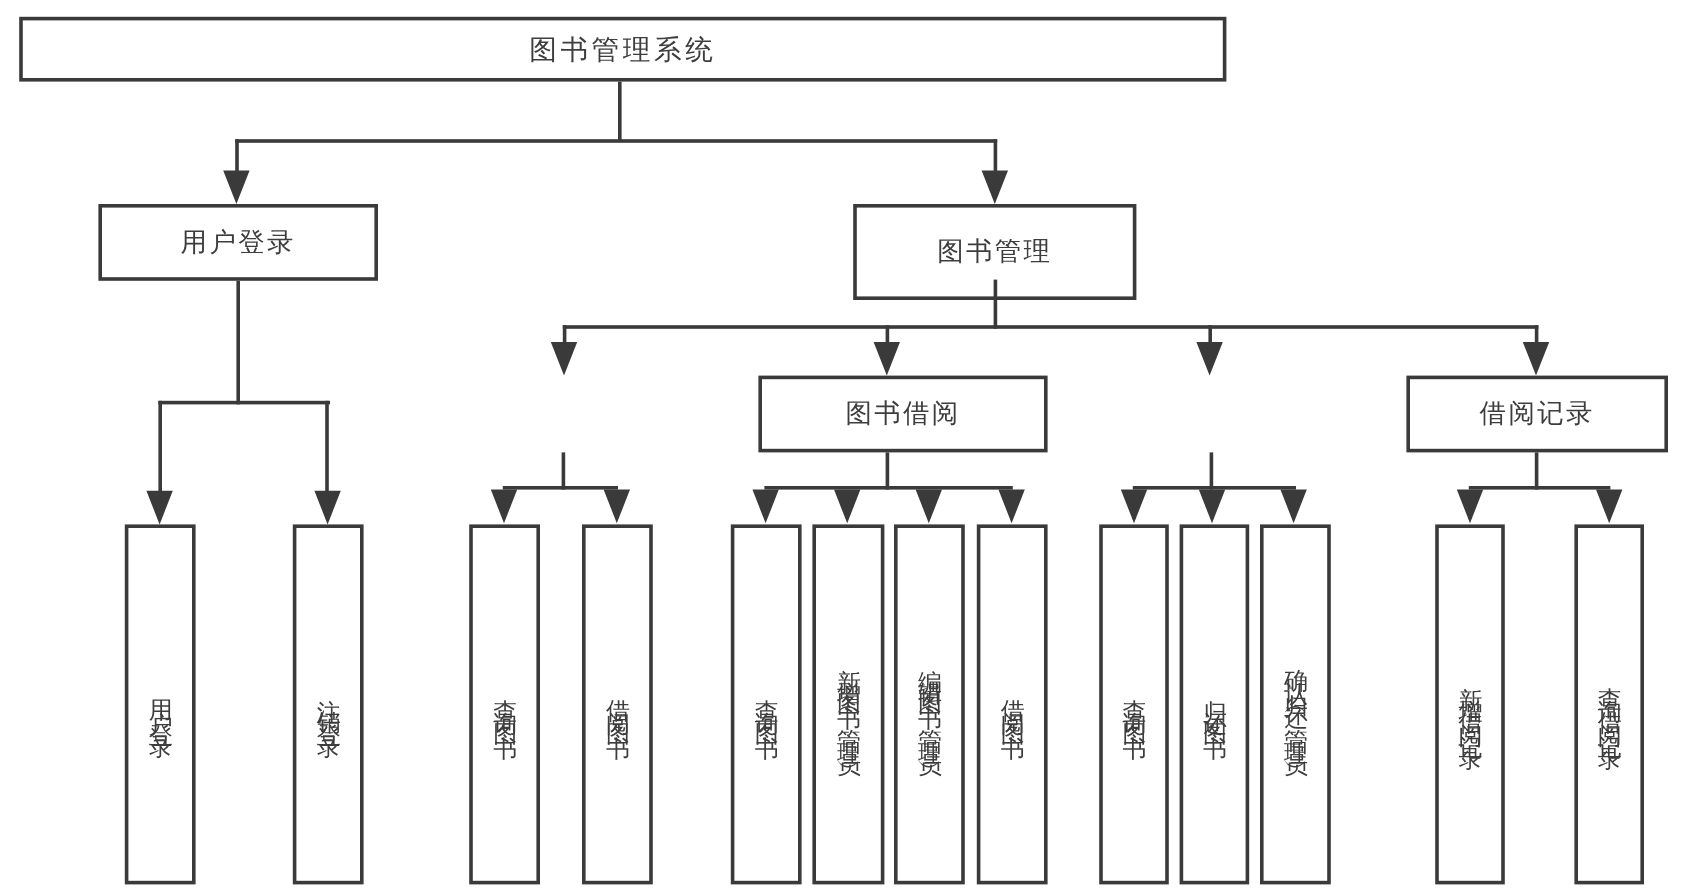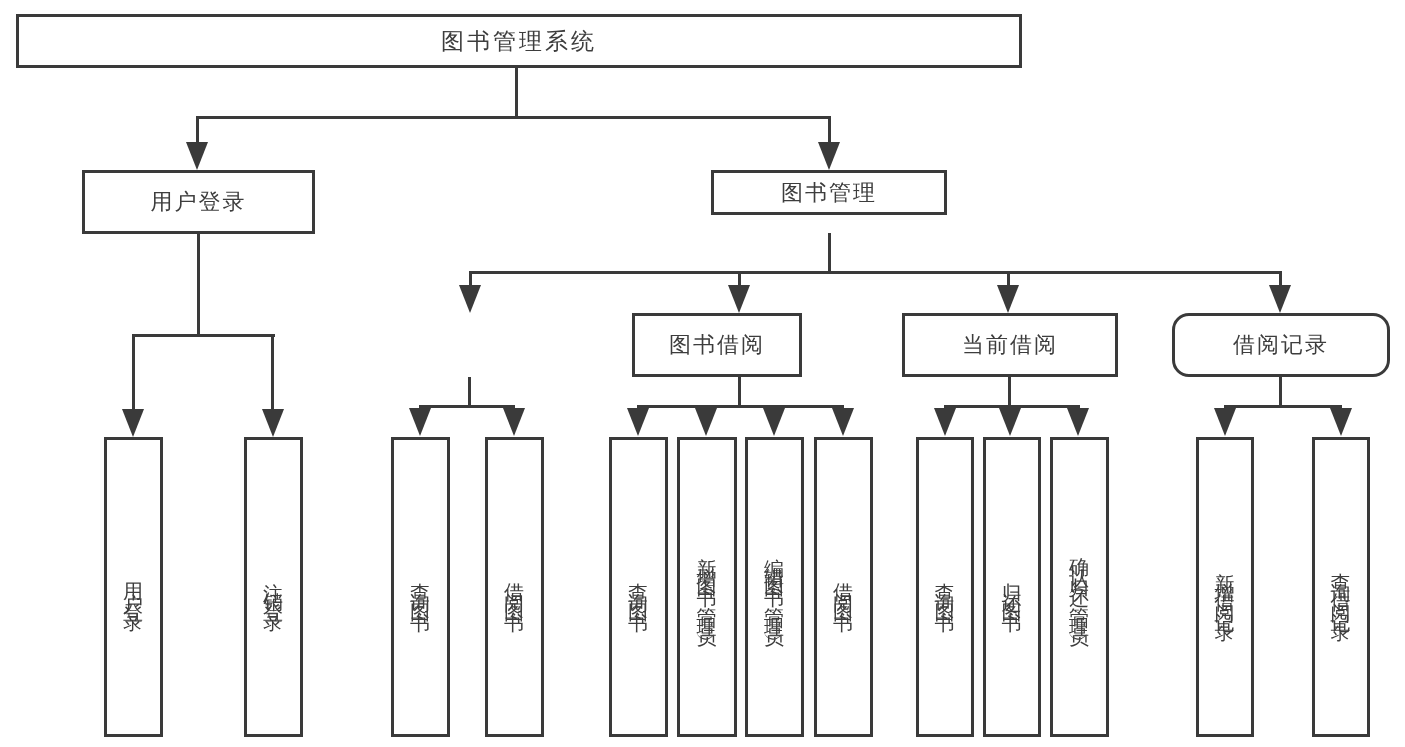--- a/index.html
+++ b/index.html
@@ -61,43 +61,42 @@
   <div class="box rootbox" style="left:16px;top:14px;width:1006px;height:54px;">图书管理系统</div>
 
   <div class="vline" style="left:515px;top:68px;height:50px;"></div>
   <div class="hline" style="left:196px;top:116px;width:635px;"></div>
   <div class="vline" style="left:196px;top:116px;height:29px;"></div>
   <div class="vline" style="left:828px;top:116px;height:29px;"></div>
   <div class="arr" style="left:186px;top:142px;"></div>
   <div class="arr" style="left:818px;top:142px;"></div>
 
   <div class="box hbox" style="left:82px;top:170px;width:233px;height:64px;">用户登录</div>
-  <div class="box hbox" style="left:711px;top:170px;width:236px;height:45px;">图书管理</div>
+  <div class="box hbox" style="left:711px;top:170px;width:236px;height:80px;">图书管理</div>
 
   <div class="vline" style="left:197px;top:234px;height:103px;"></div>
   <div class="hline" style="left:132px;top:334px;width:143px;"></div>
   <div class="vline" style="left:132px;top:334px;height:77px;"></div>
   <div class="vline" style="left:271px;top:334px;height:77px;"></div>
   <div class="arr" style="left:122px;top:409px;"></div>
   <div class="arr" style="left:262px;top:409px;"></div>
 
   <div class="vline" style="left:828px;top:233px;height:41px;"></div>
   <div class="hline" style="left:469px;top:271px;width:813px;"></div>
   <div class="vline" style="left:469px;top:271px;height:16px;"></div>
   <div class="vline" style="left:738px;top:271px;height:16px;"></div>
   <div class="vline" style="left:1007px;top:271px;height:16px;"></div>
   <div class="vline" style="left:1279px;top:271px;height:16px;"></div>
   <div class="arr" style="left:459px;top:285px;"></div>
   <div class="arr" style="left:728px;top:285px;"></div>
   <div class="arr" style="left:997px;top:285px;"></div>
   <div class="arr" style="left:1269px;top:285px;"></div>
 
-  <div class="box hbox" style="left:632px;top:313px;width:170px;height:64px;">图书借阅</div>
-  <div class="box hbox" style="left:902px;top:313px;width:216px;height:64px;">当前借阅</div>
-  <div class="box hbox" style="left:1172px;top:313px;width:218px;height:64px;border-radius:17px;">借阅记录</div>
+  <div class="box hbox" style="left:632px;top:313px;width:241px;height:64px;">图书借阅</div>
+  <div class="box hbox" style="left:1172px;top:313px;width:218px;height:64px;">借阅记录</div>
 
   <div class="vline" style="left:468px;top:377px;height:31px;"></div>
   <div class="hline" style="left:419px;top:405px;width:96px;"></div>
   <div class="arr" style="left:409px;top:408px;"></div>
   <div class="arr" style="left:503px;top:408px;"></div>
 
   <div class="vline" style="left:738px;top:377px;height:31px;"></div>
   <div class="hline" style="left:637px;top:405px;width:207px;"></div>
   <div class="arr" style="left:627px;top:408px;"></div>
   <div class="arr" style="left:695px;top:408px;"></div>

